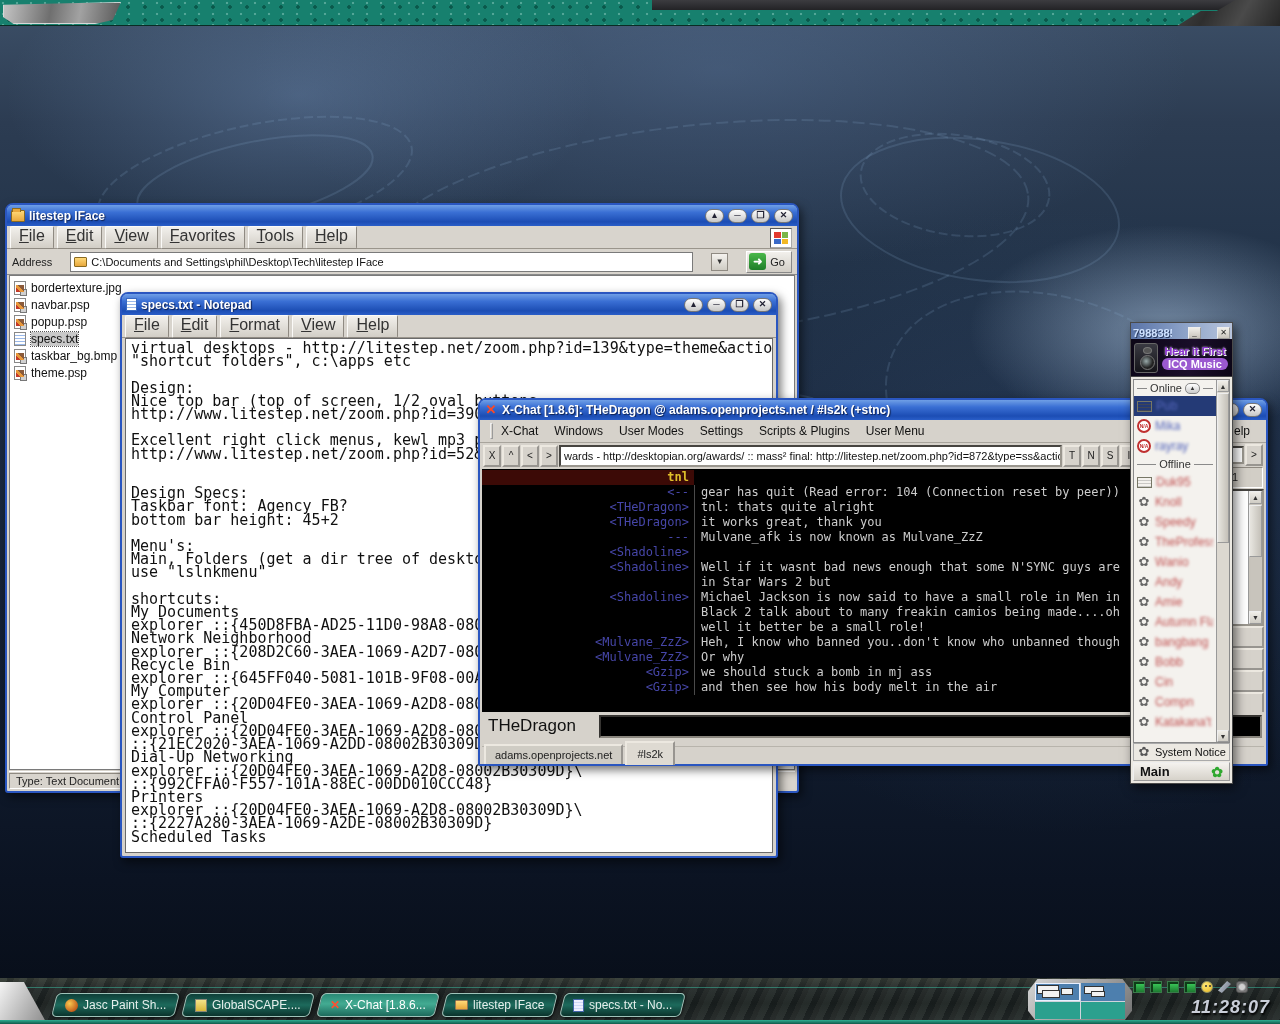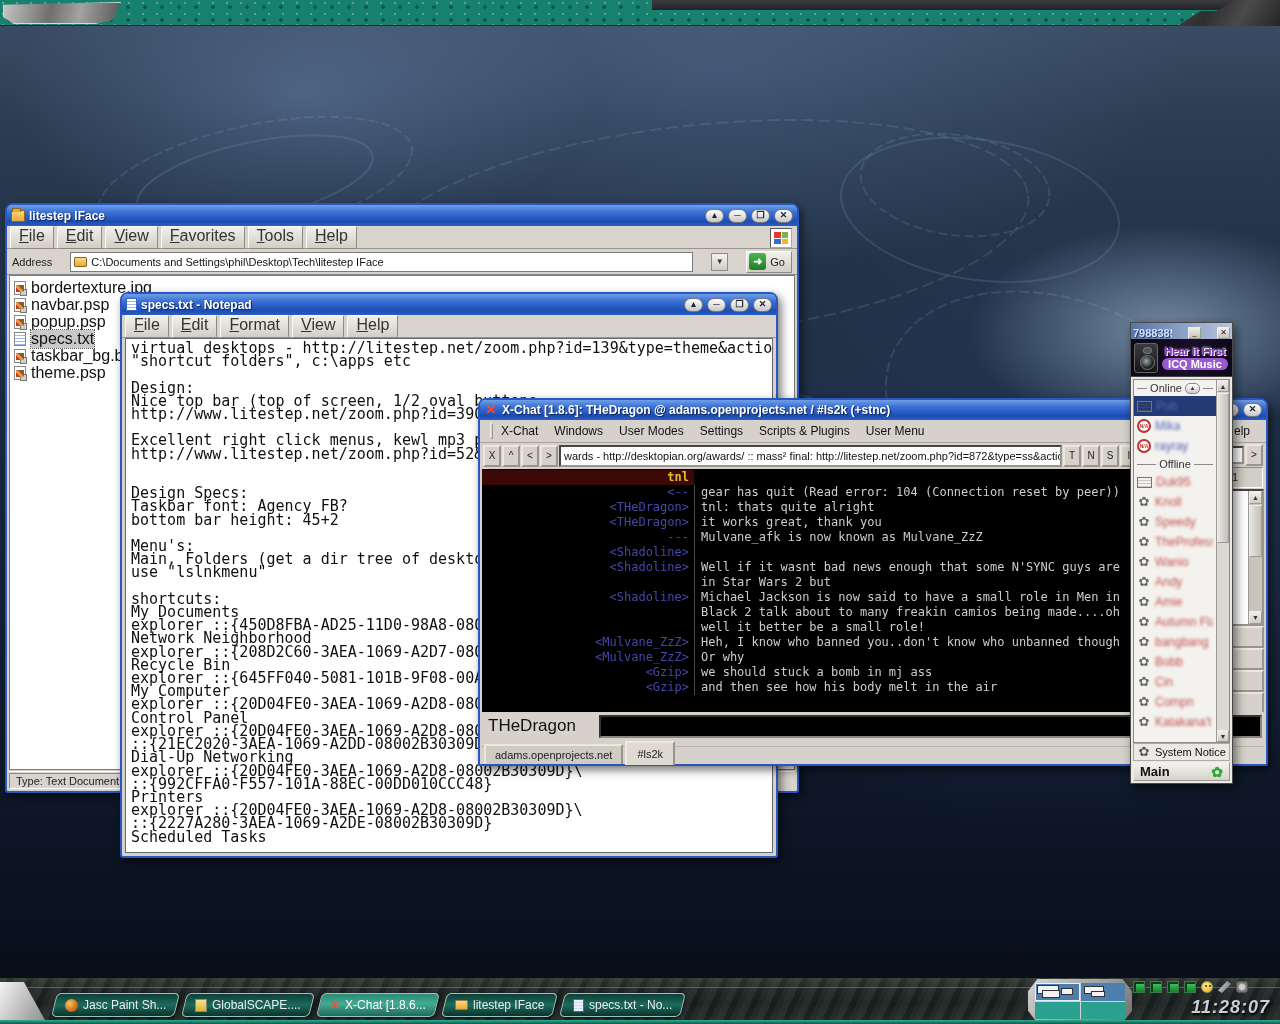--- a/index.html
+++ b/index.html
@@ -75,21 +75,21 @@
     border:1px solid #8a6a20;border-radius:1px}
   .addr-drop{width:17px;height:18px;background:linear-gradient(#f4f2ee,#cfccc4);
     border:1px solid #8f8a82;font-size:8px;line-height:16px;text-align:center;color:#333;flex:none}
   .go-btn{display:flex;align-items:center;gap:4px;height:22px;padding:0 6px 0 2px;
     background:linear-gradient(#f2f0ec,#d2cec6);border:1px solid;border-color:#fff #888 #888 #fff;
     font-size:11px;color:#222}
   .go-arrow{width:17px;height:17px;background:linear-gradient(#4ab84a,#1e7e28);border-radius:3px;
     color:#fff;font-size:11px;line-height:16px;text-align:center;font-weight:bold}
   .exp-body{position:absolute;left:2px;right:2px;top:70px;bottom:21px;background:#fff;
     border:1px solid #7a7a7a;overflow:hidden;padding:3px 2px}
-  .frow{display:flex;align-items:center;gap:5px;height:17px;font-size:16px;color:#111;padding-left:2px}
+  .frow{display:flex;align-items:center;gap:5px;height:17px;font-size:12px;color:#111;padding-left:2px}
   .fi{width:12px;height:14px;background:#fff;border:1px solid #888;position:relative;flex:none}
   .fi.image-file::after{content:"";position:absolute;inset:3px 1px 2px;
     background:linear-gradient(45deg,#c43a2a 30%,#e8983a 30% 55%,#8a5a3a 55%)}
   .fi.image-file::before{content:"";position:absolute;right:-2px;bottom:-2px;width:5px;height:5px;
     background:#d0d0d0;border:1px solid #777}
   .fi.text-file{background-image:repeating-linear-gradient(#fff 0 2px,#9ab8e8 2px 3px)}
   .fname{white-space:nowrap}
   .fname.selected{background:#c9c9c9;outline:1px dotted #555}
   .statusbar{position:absolute;left:2px;right:2px;bottom:2px;height:18px;background:#d8d4cd;
     display:flex;align-items:center;border-top:1px solid #fff}

